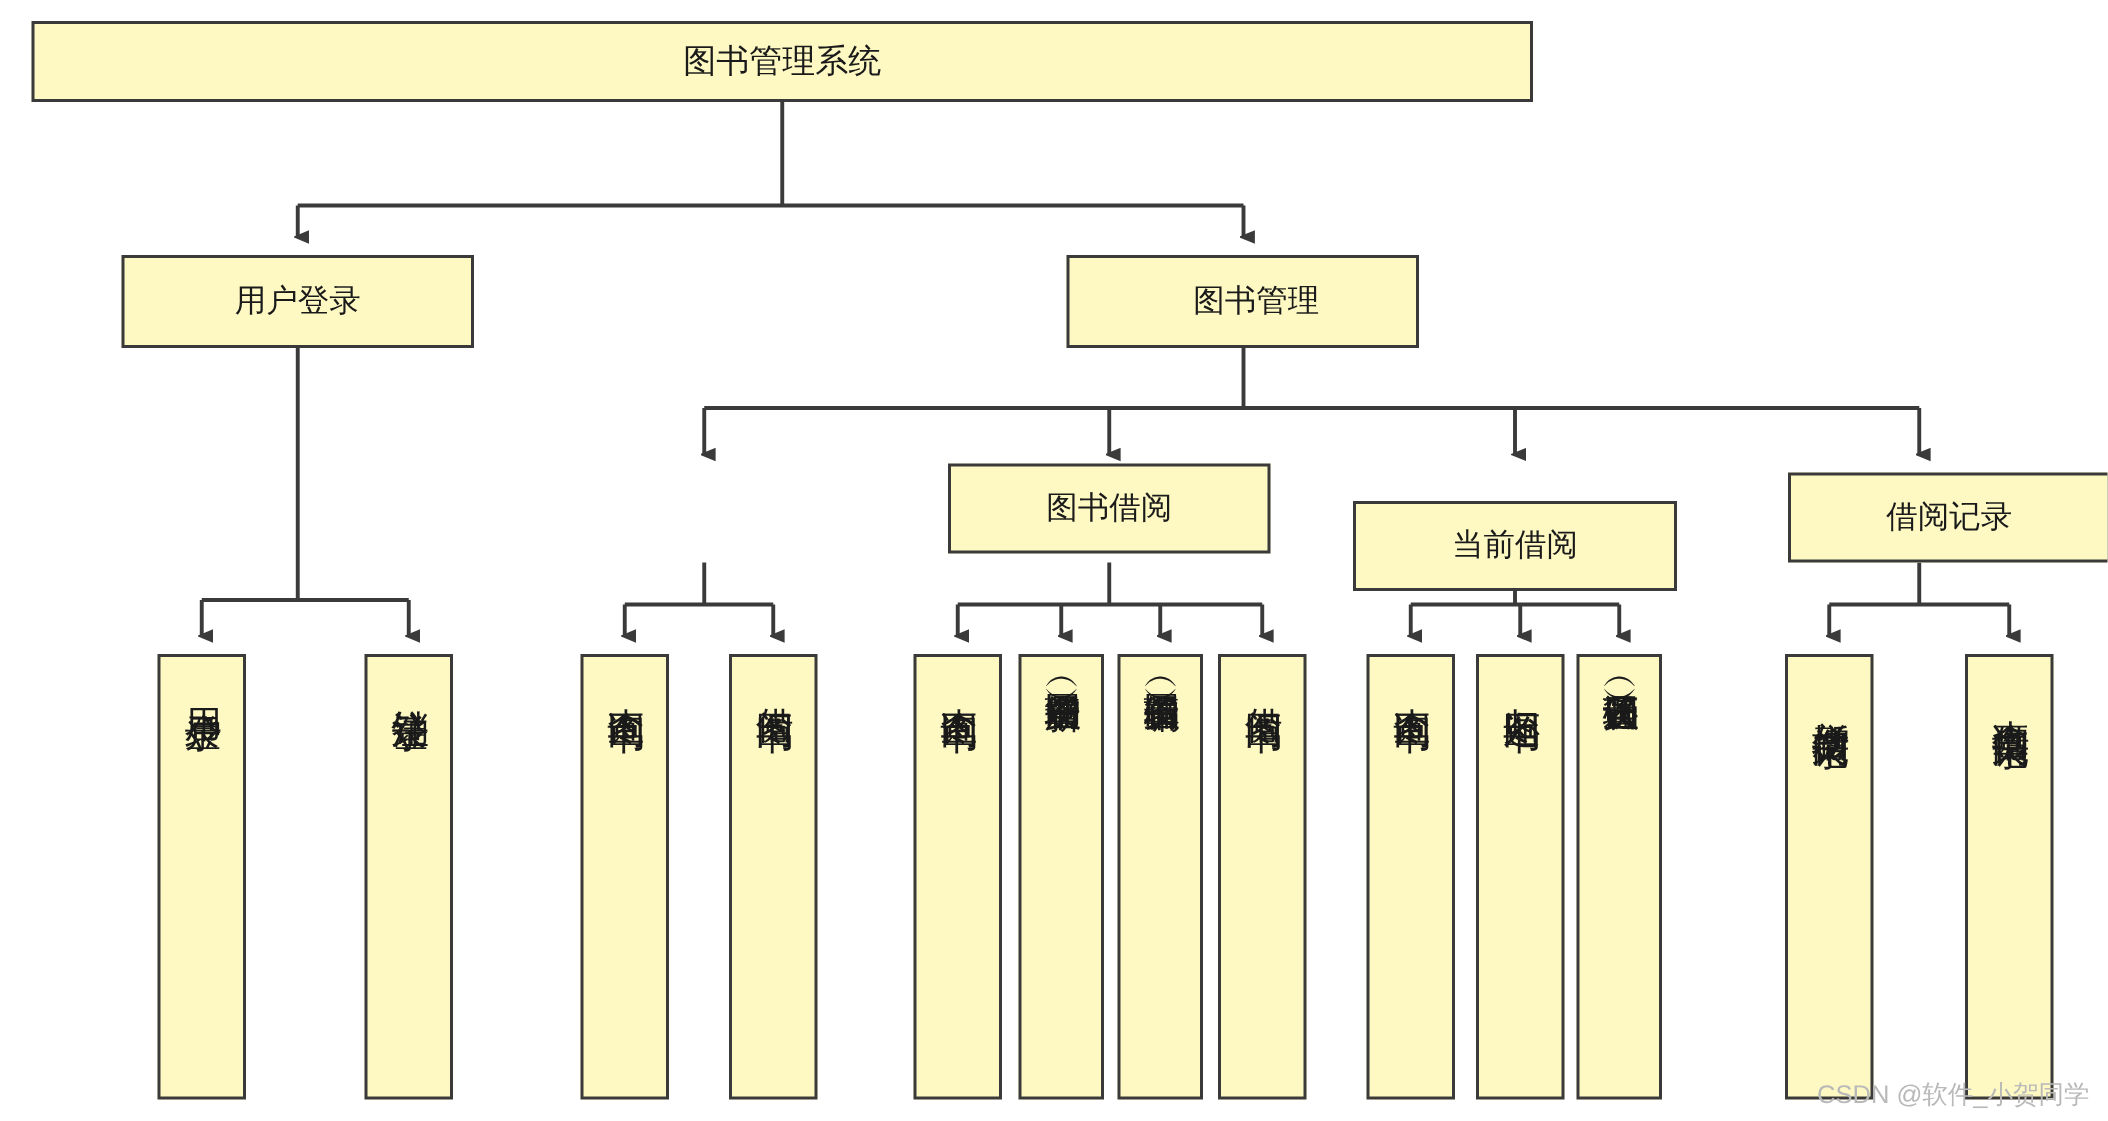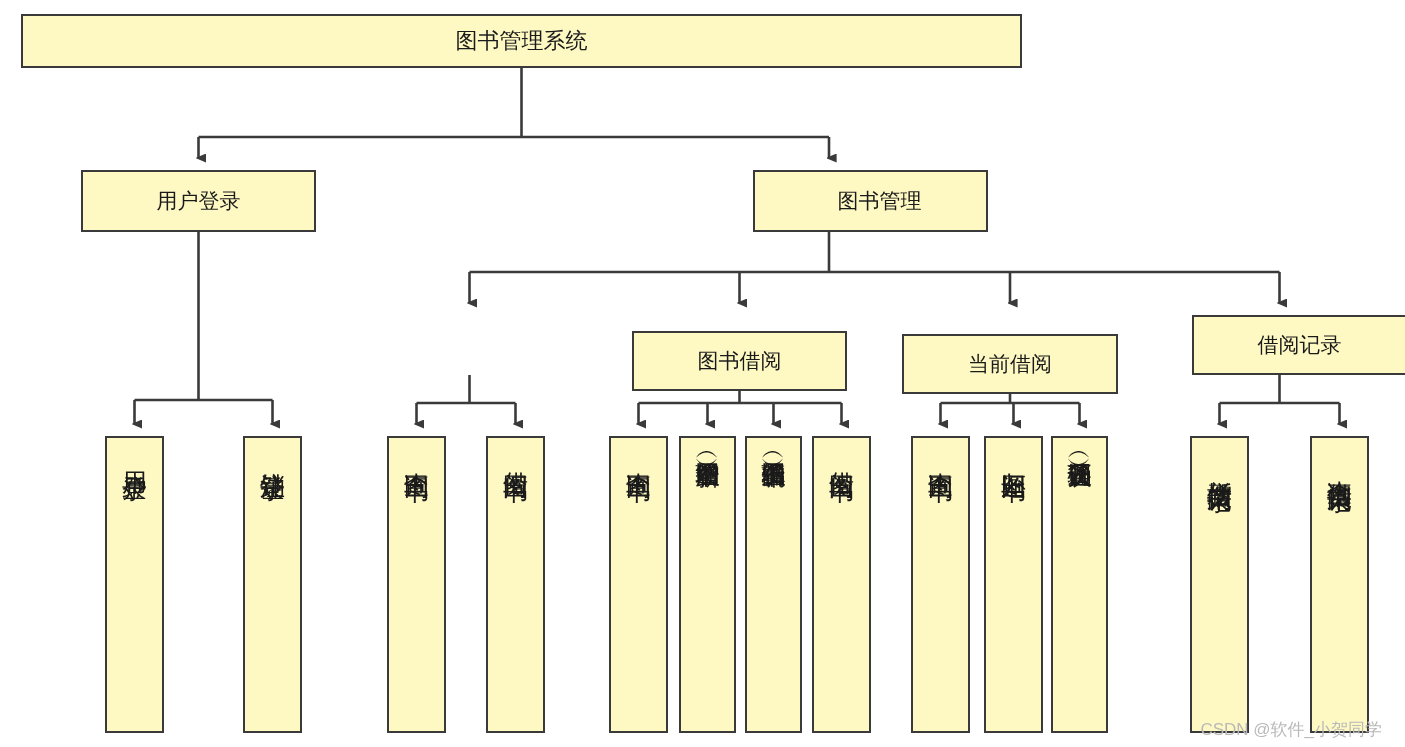--- a/index.html
+++ b/index.html
@@ -43,21 +43,21 @@
     font-size:25px;
     writing-mode:vertical-rl;
     text-orientation:upright;
     letter-spacing:2px;
     line-height:1.0;
     white-space:nowrap;
   }
 
   #watermark{
     position:absolute;
-    right:23px;
+    right:12px;
     bottom:6px;
     font-size:17px;
     color:#b9b9b9;
     z-index:5;
     white-space:nowrap;
     font-family:"Liberation Sans","DejaVu Sans",sans-serif;
   }
 </style>
 </head>
 <body>
@@ -115,25 +115,25 @@
     </g>
   </svg>
 
   <div class="node h root" style="left:21px;top:14px;width:1001px;height:54px;">
     <span class="label">图书管理系统</span>
   </div>
 
   <div class="node h" style="left:81px;top:170px;width:235px;height:62px;">
     <span class="label">用户登录</span>
   </div>
-  <div class="node h" style="left:753px;top:170px;width:235px;height:62px;padding-left:18px;">
+  <div class="node h" style="left:711px;top:170px;width:235px;height:62px;padding-left:18px;">
     <span class="label">图书管理</span>
   </div>
 
-  <div class="node h" style="left:632px;top:331px;width:215px;height:60px;">
+  <div class="node h" style="left:632px;top:309px;width:215px;height:60px;">
     <span class="label">图书借阅</span>
   </div>
   <div class="node h" style="left:902px;top:334px;width:216px;height:60px;align-items:center;">
     <span class="label">当前借阅</span>
   </div>
   <div class="node h" style="left:1172px;top:315px;width:215px;height:60px;margin-left:20px;">
     <span class="label">借阅记录</span>
   </div>
 
   <div class="node v" style="left:105px;top:436px;width:59px;height:297px;">

